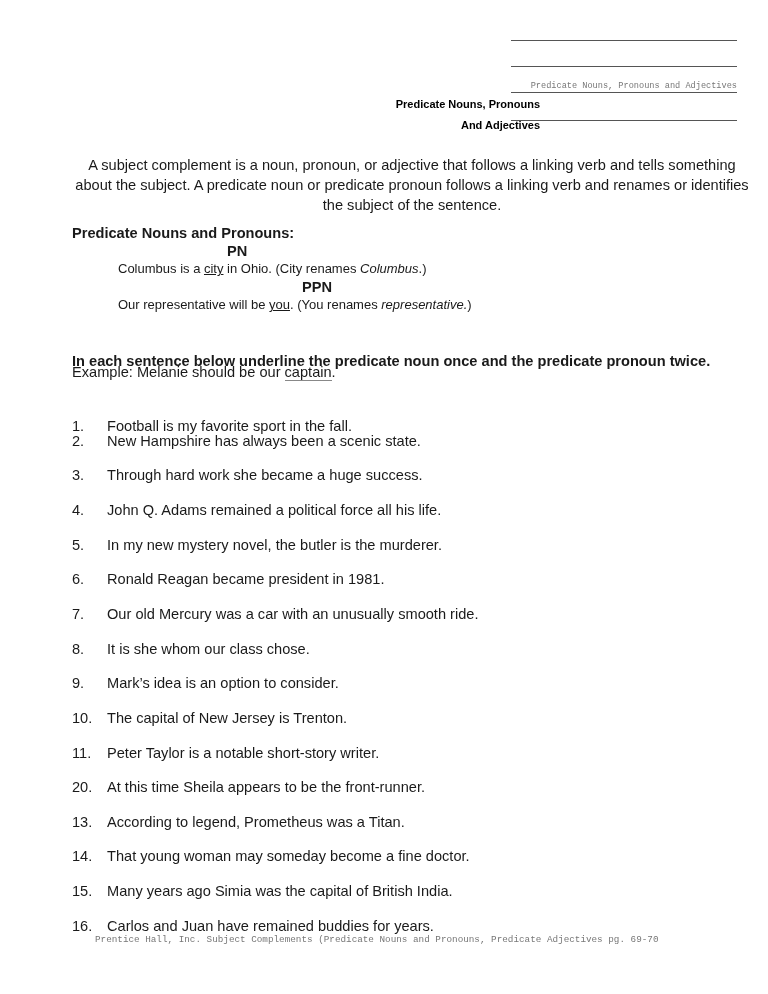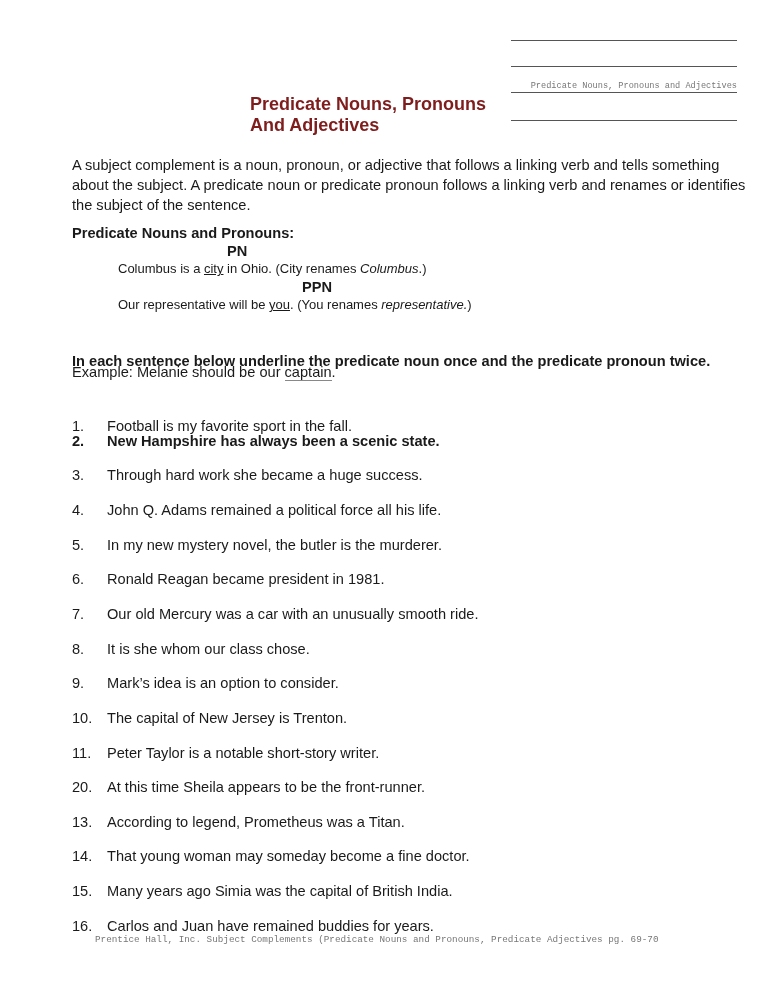--- a/index.html
+++ b/index.html
@@ -2,23 +2,23 @@
 <html><head>
 <meta charset="utf-8">
 <style>
   html, body { margin: 0; padding: 0; background: #ffffff; }
   body { width: 768px; height: 994px; position: relative; overflow: hidden;
          font-family: "Liberation Sans", sans-serif; color: #1a1a1a; }
   .blank-line { position: absolute; left: 511px; width: 226px; height: 0; border-top: 1px solid #555; }
   .header-label { position: absolute; left: 511px; top: 81px; width: 226px;
                   font-family: "Liberation Mono", monospace; font-size: 8.6px; color: #777;
                   border-bottom: 1px solid #555; padding-bottom: 1px; white-space: nowrap; text-align: right; }
-  .title { position: absolute; left: 250px; top: 94px; width: 290px; text-align: left;
-           font-weight: bold; font-size: 18px; line-height: 21px; color: #7f1d1d; }
-  .intro { position: absolute; left: 72px; top: 155px; width: 680px; font-size: 14.6px; line-height: 20px; }
+  .title { position: absolute; left: 250px; top: 94px; width: 290px; text-align: right;
+           font-weight: bold; font-size: 11px; line-height: 21px; color: #000000; }
+  .intro { position: absolute; left: 72px; top: 155px; width: 680px; font-size: 14.6px; line-height: 20px; text-align: center; }
   .section-head { position: absolute; left: 72px; top: 225px; font-weight: bold; font-size: 14.6px; }
   .ex-label { position: absolute; font-weight: bold; font-size: 14.6px; }
   .ex-sent { position: absolute; left: 118px; font-weight: normal; font-size: 13px; white-space: nowrap; }
   .u { text-decoration: underline; }
   .instr { position: absolute; left: 72px; top: 353px; font-weight: bold; font-size: 14.6px; white-space: nowrap; }
   .example { position: absolute; left: 72px; top: 364px; font-size: 14.6px; white-space: nowrap; }
   .example .ul { border-bottom: 1px solid #888; }
   .item { position: absolute; left: 72px; font-size: 14.6px; white-space: nowrap; }
   .item .num { display: inline-block; width: 35px; }
   .footer { position: absolute; left: 95px; top: 934px; font-family: "Liberation Mono", monospace;
@@ -52,21 +52,21 @@
 </div>
 
 <div class="instr">In each sentence below underline the predicate noun once and the predicate pronoun twice.</div>
 
 <div class="example">
   <span>Example:  Melanie should be our </span><span class="ul">captain</span><span>.</span>
 </div>
 
 <div id="items">
     <div class="item" style="top: 398px; margin-top: 20px;"><span class="num">1.</span><span>Football is my favorite sport in the fall.</span></div>
-    <div class="item" style="top: 432.65px; font-weight: bold;"><span class="num">2.</span><span>New Hampshire has always been a scenic state.</span></div>
+    <div class="item" style="top: 432.65px;"><span class="num">2.</span><span>New Hampshire has always been a scenic state.</span></div>
     <div class="item" style="top: 467.3px;"><span class="num">3.</span><span>Through hard work she became a huge success.</span></div>
     <div class="item" style="top: 501.95px;"><span class="num">4.</span><span>John Q. Adams remained a political force all his life.</span></div>
     <div class="item" style="top: 536.6px;"><span class="num">5.</span><span>In my new mystery novel, the butler is the murderer.</span></div>
     <div class="item" style="top: 571.25px;"><span class="num">6.</span><span>Ronald Reagan became president in 1981.</span></div>
     <div class="item" style="top: 605.9px;"><span class="num">7.</span><span>Our old Mercury was a car with an unusually smooth ride.</span></div>
     <div class="item" style="top: 640.55px;"><span class="num">8.</span><span>It is she whom our class chose.</span></div>
     <div class="item" style="top: 675.2px;"><span class="num">9.</span><span>Mark’s idea is an option to consider.</span></div>
     <div class="item" style="top: 709.85px;"><span class="num">10.</span><span>The capital of New Jersey is Trenton.</span></div>
     <div class="item" style="top: 744.5px;"><span class="num">11.</span><span>Peter Taylor is a notable short-story writer.</span></div>
     <div class="item" style="top: 779.15px;"><span class="num">20.</span><span>At this time Sheila appears to be the front-runner.</span></div>

